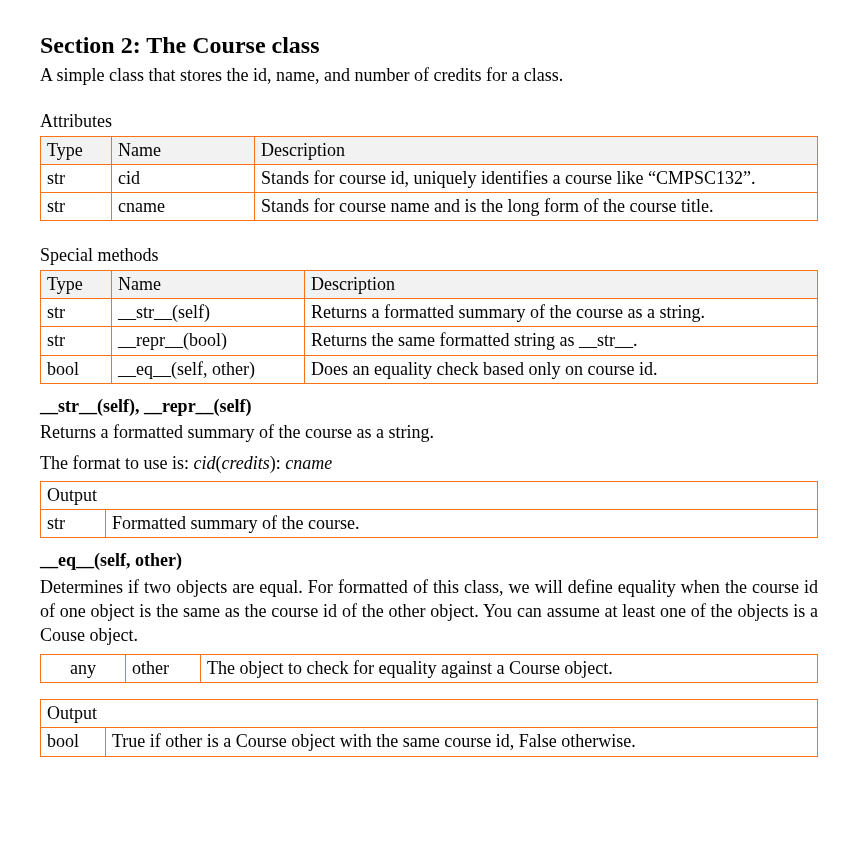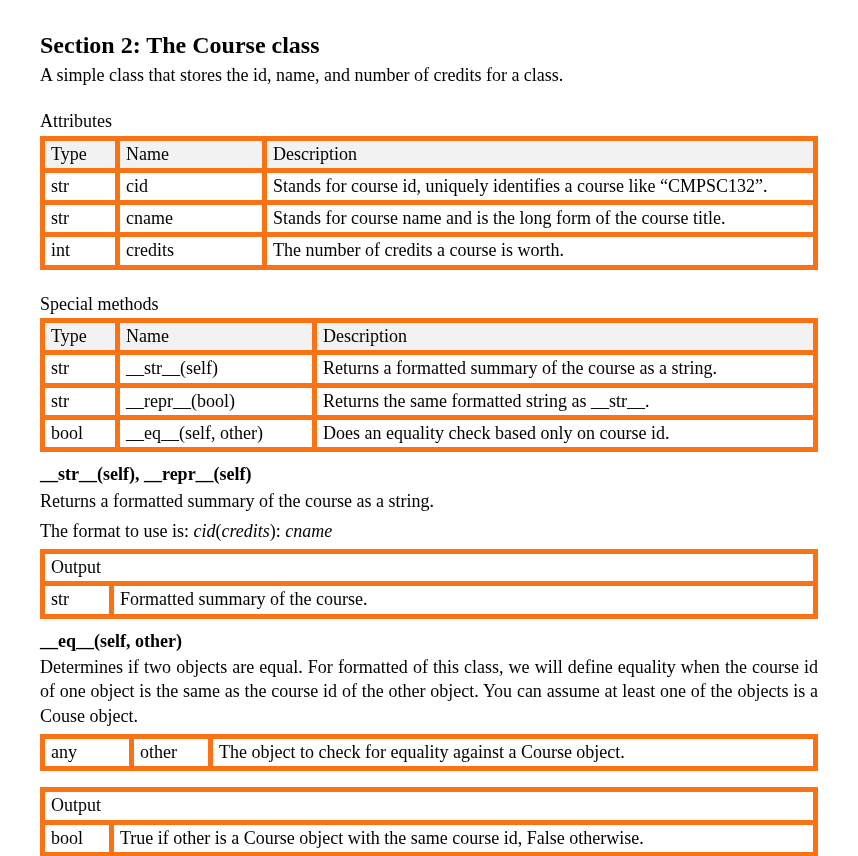--- a/index.html
+++ b/index.html
@@ -29,32 +29,32 @@
     font-weight: bold;
     margin-top: 10px;
     margin-bottom: 2px;
   }
   table {
     border-collapse: collapse;
     width: 100%;
     margin: 0 0 2px 0;
   }
   td {
-    border: 5px solid #f97316;
+    border: 1px solid #f97316;
     padding: 1px 6px 2px 6px;
     vertical-align: top;
     line-height: 1.35;
   }
   tr.hdr td {
     background: #f2f2f2;
   }
   .col-type  { width: 58px; }
   .col-name  { width: 130px; }
   .col-name2 { width: 180px; }
-  .col-type2 { width: 72px; }
+  .col-type2 { width: 72px; text-align: center; }
   .col-type3 { width: 52px; }
   .col-name3 { width: 62px; }
   em, .ital { font-style: italic; }
   .justify { text-align: justify; }
   .gap { height: 14px; }
 </style>
 </head>
 <body>
 
 <h2>Section 2: The Course class</h2>
@@ -70,25 +70,20 @@
   </tr>
   <tr>
     <td>str</td>
     <td>cid</td>
     <td>Stands for course id, uniquely identifies a course like “CMPSC132”.</td>
   </tr>
   <tr>
     <td>str</td>
     <td>cname</td>
     <td>Stands for course name and is the long form of the course title.</td>
-  </tr>
-  <tr>
-    <td>int</td>
-    <td>credits</td>
-    <td>The number of credits a course is worth.</td>
   </tr>
 </tbody>
   </table>
 
 <p class="subhead">Special methods</p>
 <table>
   <tbody>
       <tr class="hdr">
     <td class="col-type">Type</td>
     <td class="col-name2">Name</td>

